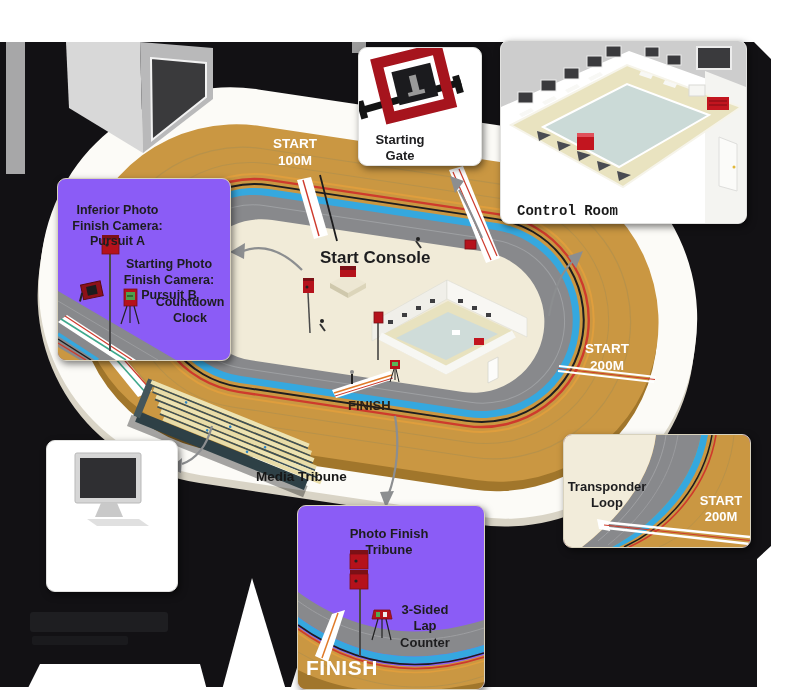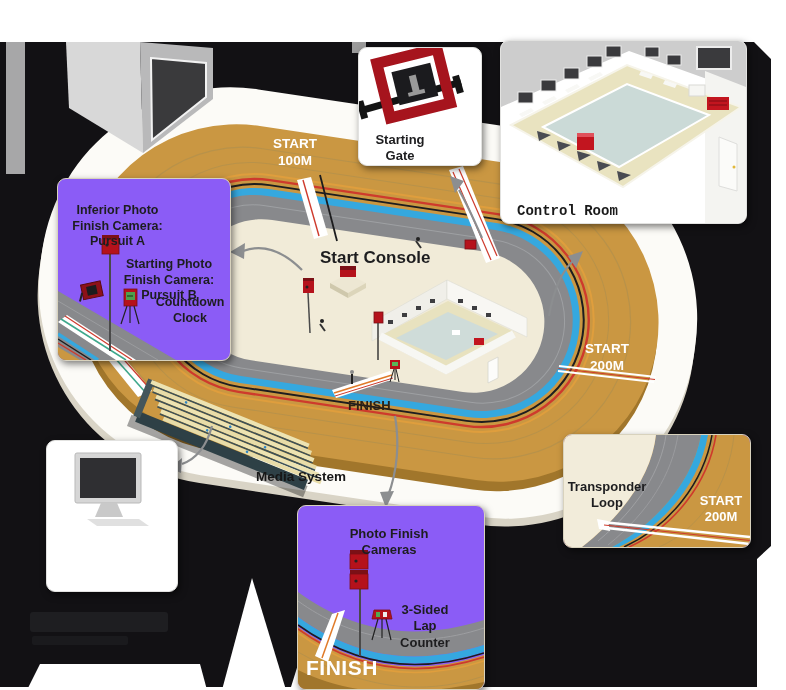--- a/index.html
+++ b/index.html
@@ -168,21 +168,21 @@
     <polygon points="380,492 394,491 386,508"></polygon>
     <polygon points="170,468 182,458 181,473"></polygon>
   </g>
 </svg>
 
 
 <div class="lbl c w b700" style="left:264px;top:136px;width:62px;font-size:13.5px;">START 100M</div>
 <div class="lbl b600" style="left:320px;top:247px;font-size:17px;white-space:nowrap;">Start Console</div>
 <div class="lbl c w b700" style="left:576px;top:341px;width:62px;font-size:13.5px;">START 200M</div>
 <div class="lbl b700" style="left:348px;top:398px;font-size:13px;color:#2E2114;">FINISH</div>
-<div class="lbl b700" style="left:256px;top:469px;font-size:13.5px;color:#171717;white-space:nowrap;">Media System</div>
+<div class="lbl b700" style="left:256px;top:469px;font-size:13.5px;color:#171717;white-space:nowrap;">Media Tribune</div>
 
 <div class="callout cream" style="left:57px;top:178px;width:172px;height:181px;">
   <svg width="172" height="181" viewBox="0 0 172 181">
     <polygon points="0,112 118,181 0,181" fill="#88898C"></polygon>
     <path d="M0,122 L100,181" stroke="#9B9C9F" stroke-width="1" fill="none"></path>
     <path d="M0,155 L40,181" stroke="#35A8DF" stroke-width="3.5" fill="none"></path>
     <path d="M0,160 L33,181" stroke="#1C1C1E" stroke-width="1.4" fill="none"></path>
     <path d="M0,164 L28,181" stroke="#CE3A2C" stroke-width="1.4" fill="none"></path>
     <polygon points="0,168 22,181 0,181" fill="#CA9742"></polygon>
     <polygon points="0,143 9,136 78,181 58,181" fill="#FFFFFF"></polygon>
@@ -301,21 +301,21 @@
       <rect x="52" y="68" width="18" height="15" fill="#B5121B" stroke="#7C1016" stroke-width="0.8"></rect>
       <circle cx="58" cy="75" r="1.6" fill="#222"></circle>
     </g>
     <g>
       <polygon points="76,104 92,104 94,113 74,113" fill="#B5121B" stroke="#7C1016" stroke-width="0.8"></polygon>
       <rect x="78" y="106" width="4" height="5" fill="#52A852"></rect>
       <rect x="85" y="106" width="4" height="5" fill="#EEEEEE"></rect>
       <path d="M80,113 L74,134 M88,113 L93,134 M84,113 L84,132" stroke="#222" stroke-width="1.2" fill="none"></path>
     </g>
   </svg>
-  <div class="lbl c b600" style="left:36px;top:20px;width:110px;font-size:13px;">Photo Finish Cameras</div>
+  <div class="lbl c b600" style="left:36px;top:20px;width:110px;font-size:13px;">Photo Finish Tribune</div>
   <div class="lbl c b600" style="left:92px;top:96px;width:70px;font-size:13px;">3-Sided Lap Counter</div>
   <div class="finish-big">FINISH</div>
 </div>
 
 <div class="callout cream" style="left:563px;top:434px;width:186px;height:112px;">
   <svg width="186" height="112" viewBox="0 0 186 112">
     <rect x="0" y="0" width="186" height="112" fill="#CA9742"></rect>
     <path d="M150,0 C142,45 108,88 62,112" stroke="#B8924A" stroke-width="1.2" fill="none"></path>
     <path d="M170,0 C165,50 135,95 95,112" stroke="#B8924A" stroke-width="1" fill="none"></path>
     <path d="M92,0 L137,0 C129,44 96,86 48,112 L18,112 C64,76 88,36 92,0 Z" fill="#88898C"></path>

